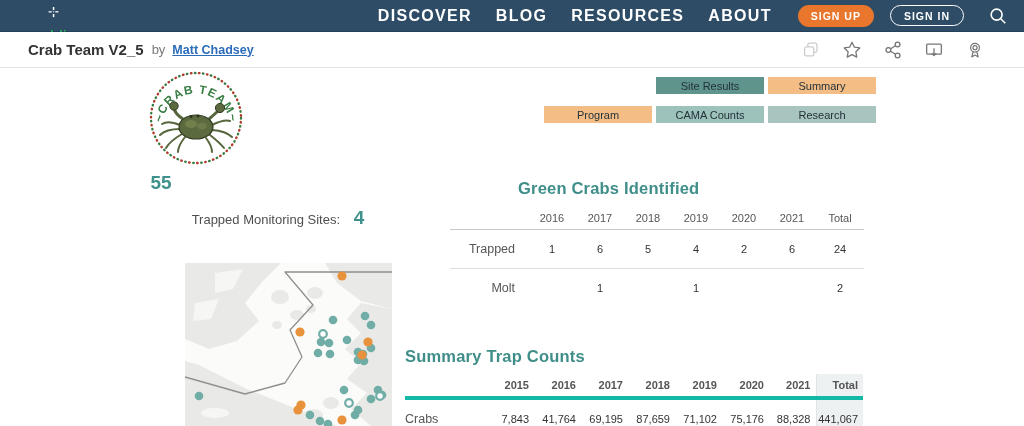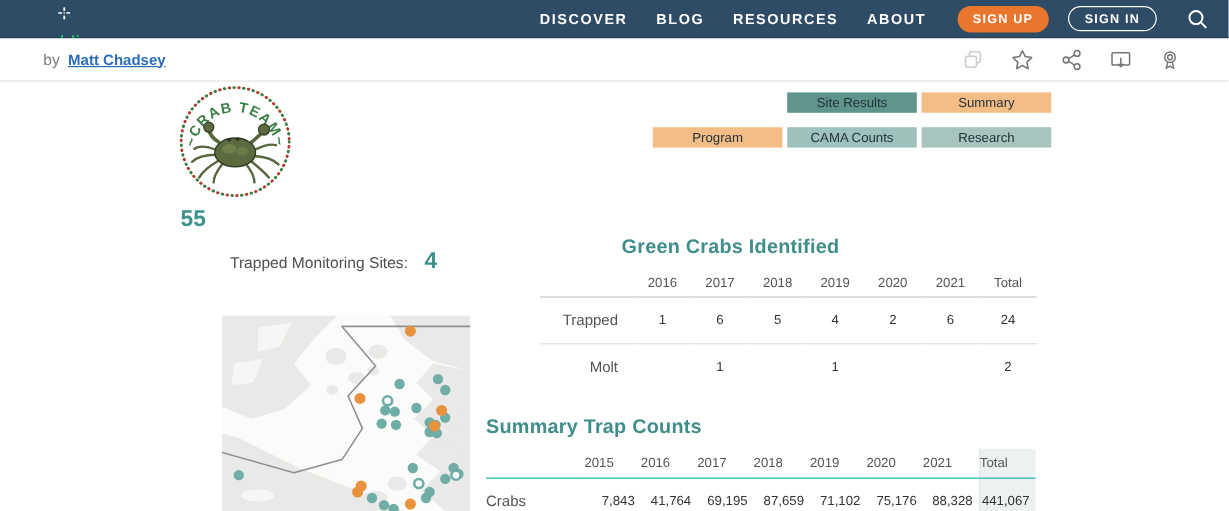--- a/index.html
+++ b/index.html
@@ -12,21 +12,21 @@
   .navbar {
     position:absolute; top:0; left:0; width:1024px; height:32px;
     background:var(--navbar-bg,#2e4c66); display:flex; align-items:center;
     padding:0 16px 0 24px; border-bottom:1px solid #24405a;
   }
   .brand { display:flex; align-items:center; color:#22c55e; font-size:16px;
     letter-spacing:.2px; cursor:pointer;flex-direction:column; }
   .brand .word { font-weight:400; }
   .brand .mark { margin:0 2px 6px 2px; }
   .nav-right { margin-left:auto; display:flex; align-items:center; gap:24px; }
-  .nav-link { color:#fff; font-size:12px; font-weight:bold; letter-spacing:1.3px;
+  .nav-link { color:#fff; font-size:16px; font-weight:bold; letter-spacing:1.3px;
     cursor:pointer; }
   .pill { font-size:10.5px; font-weight:bold; letter-spacing:1px; color:#fff;
     border-radius:12px; padding:5px 13px; cursor:pointer; white-space:nowrap; }
   .pill.signup { background:var(--accent-orange,#e8762c); margin-left:2px; }
   .pill.signin { border:1.5px solid #fff; padding:3.5px 13px; margin-left:-8px; }
   .search-btn { cursor:pointer; display:flex; align-items:center; }
   
   .titlebar {
     position:absolute; top:32px; left:0; width:1024px; height:36px;
     background:#fff; border-bottom:1px solid #e3e3e3;
@@ -53,35 +53,35 @@
   .viz-btn { height:17px; display:flex; align-items:center; justify-content:center;
     font-size:11px; color:#24323a; cursor:pointer; }
   .btn-peach { background:var(--btn-peach,#f3bd85); }
   .btn-teal-dark { background:var(--btn-teal-dark,#5f948d); }
   .btn-teal-mid { background:var(--btn-teal-mid,#9dc1bb); }
   .btn-teal-light { background:var(--btn-teal-light,#a7c4bf); }
   .btn-empty { visibility:hidden; }
   
   .teal-heading { font-size:16.5px; font-weight:bold; color:var(--teal-heading,#3f8e89);
     letter-spacing:.2px; }
-  .green-crabs { position:absolute; left:450px; top:197px; }
+  .green-crabs { position:absolute; left:450px; top:179px; }
   .green-crabs .teal-heading { margin-left:68px; }
   .gc-table { border-collapse:collapse; margin-top:9px; }
   .gc-table th, .gc-table td { font-weight:normal; }
   .gc-table thead th { font-size:11px; color:#555; height:22px; text-align:center;
     width:48px; border-bottom:1px solid #c9c9c9; }
   .gc-table thead th.lbl-col { width:78px; border-bottom:1px solid #c9c9c9; }
   .gc-table tbody td { font-size:11px; color:#333; text-align:center; height:39px; }
   .gc-table tbody th { font-size:12.5px; color:#555; text-align:right; padding-right:13px;
     font-weight:normal; }
   .gc-table tbody tr.ruled td, .gc-table tbody tr.ruled th { border-bottom:1px solid #dedede; }
   .trap-counts { position:absolute; left:405px; top:347px; }
   .tc-table { border-collapse:collapse; margin-top:8px; }
-  .tc-table thead th { font-size:11px; color:#555; font-weight:normal; height:24px;
-    text-align:left; padding-right:5px; width:47px; border-bottom:1px solid #14b8a6; }
+  .tc-table thead th { font-size:11px; color:#555; font-weight:bold; height:24px;
+    text-align:right; padding-right:5px; width:47px; border-bottom:4px solid #14b8a6; }
   .tc-table thead th.lbl-col { width:82px; }
   .tc-table tbody th { font-size:12.5px; color:#555; font-weight:normal; text-align:left;
     height:40px; }
   .tc-table tbody td { font-size:11px; color:#333; text-align:right; padding-right:5px; }
   .total-col { background:var(--total-col-bg,#edf1f2); border-left:1px solid #e0e4e6; }
 </style>
 </head>
 <body>
 
 <div class="screen">
@@ -112,20 +112,21 @@
       <span class="search-btn">
         <svg width="20" height="20" viewBox="0 0 22 22" fill="none" stroke="#ffffff" stroke-width="1.8">
           <circle cx="9.5" cy="9.5" r="6"></circle>
           <line x1="14" y1="14" x2="19" y2="19"></line>
         </svg>
       </span>
     </div>
   </div>
 
   <div class="titlebar">
+    <span class="viz-title">Crab Team V2_5</span>
     <span class="by-word">by</span>
     <span class="author-link">Matt Chadsey</span>
     <div class="tb-icons">
       <span class="tb-icon">
         <svg width="22" height="22" viewBox="0 0 24 24" fill="none" stroke="#cccccc" stroke-width="1.4">
           <rect x="8.5" y="4.5" width="10" height="10" rx="2"></rect>
           <rect x="5" y="8.5" width="10" height="10" rx="2" fill="#ffffff"></rect>
         </svg>
       </span>
       <span class="tb-icon">

